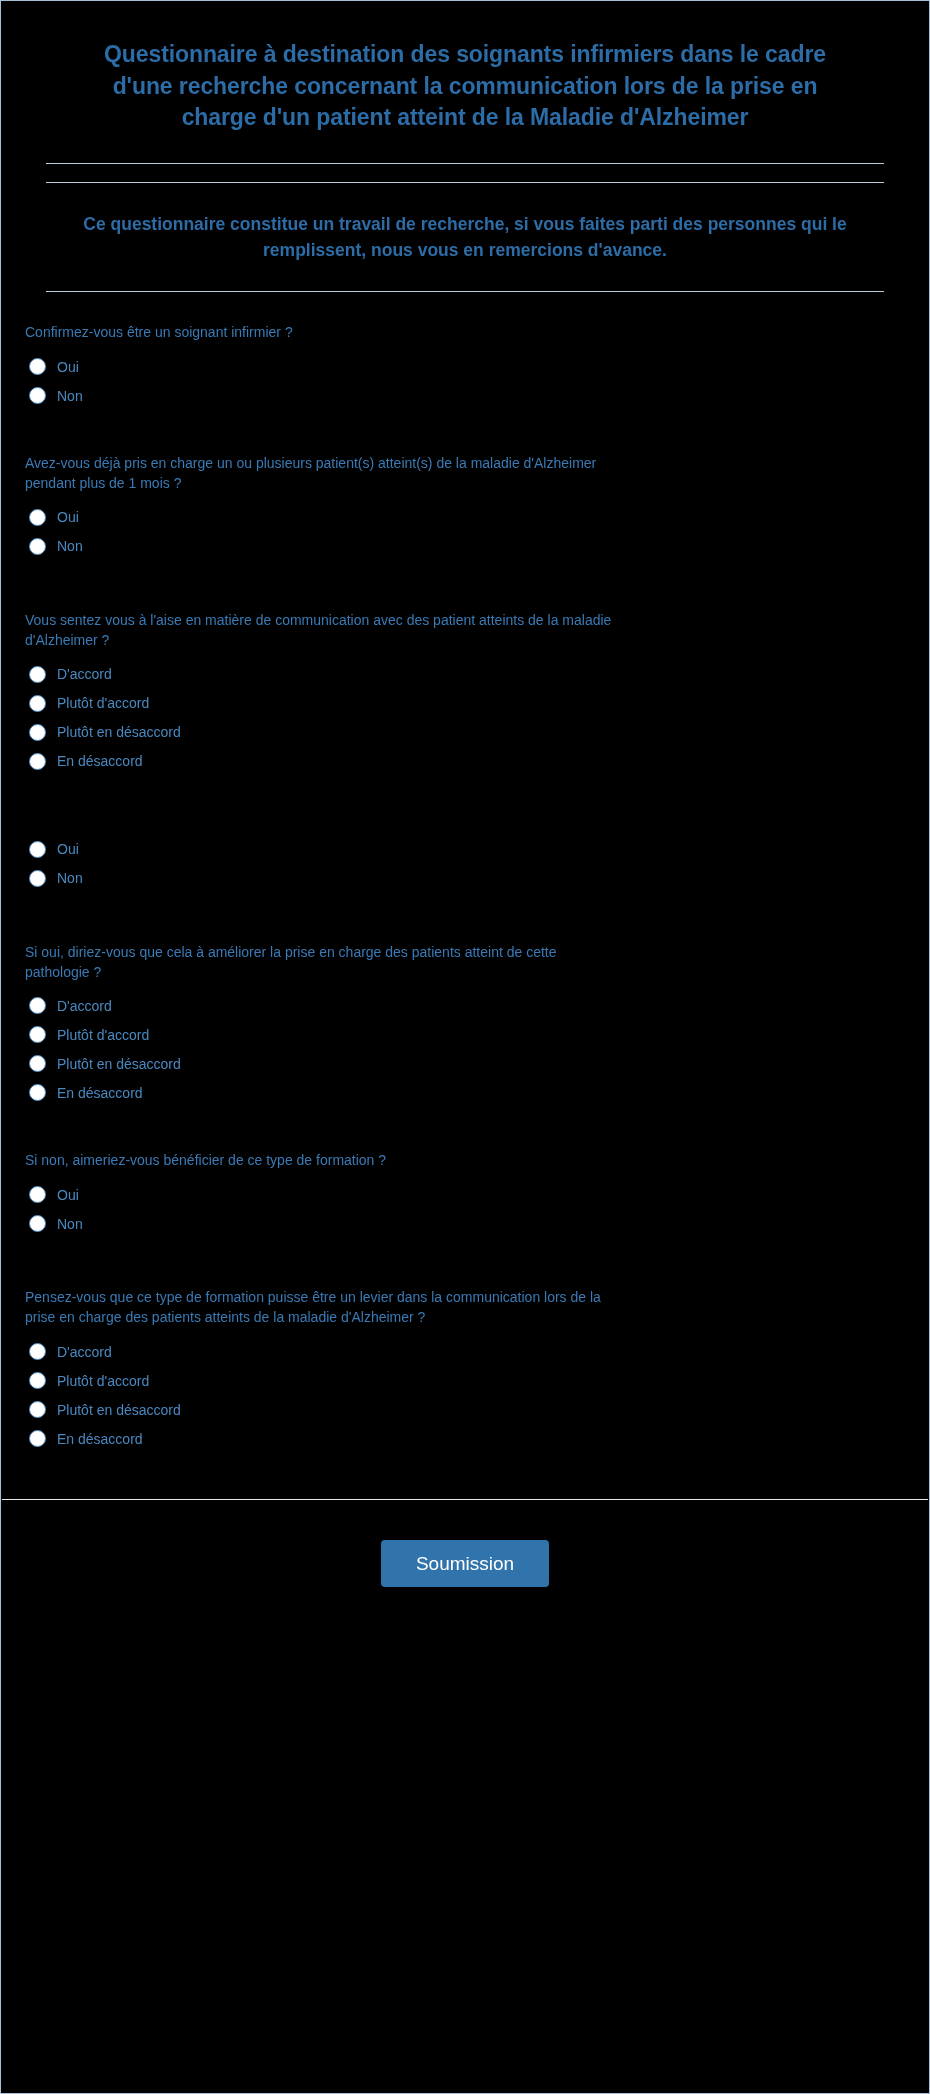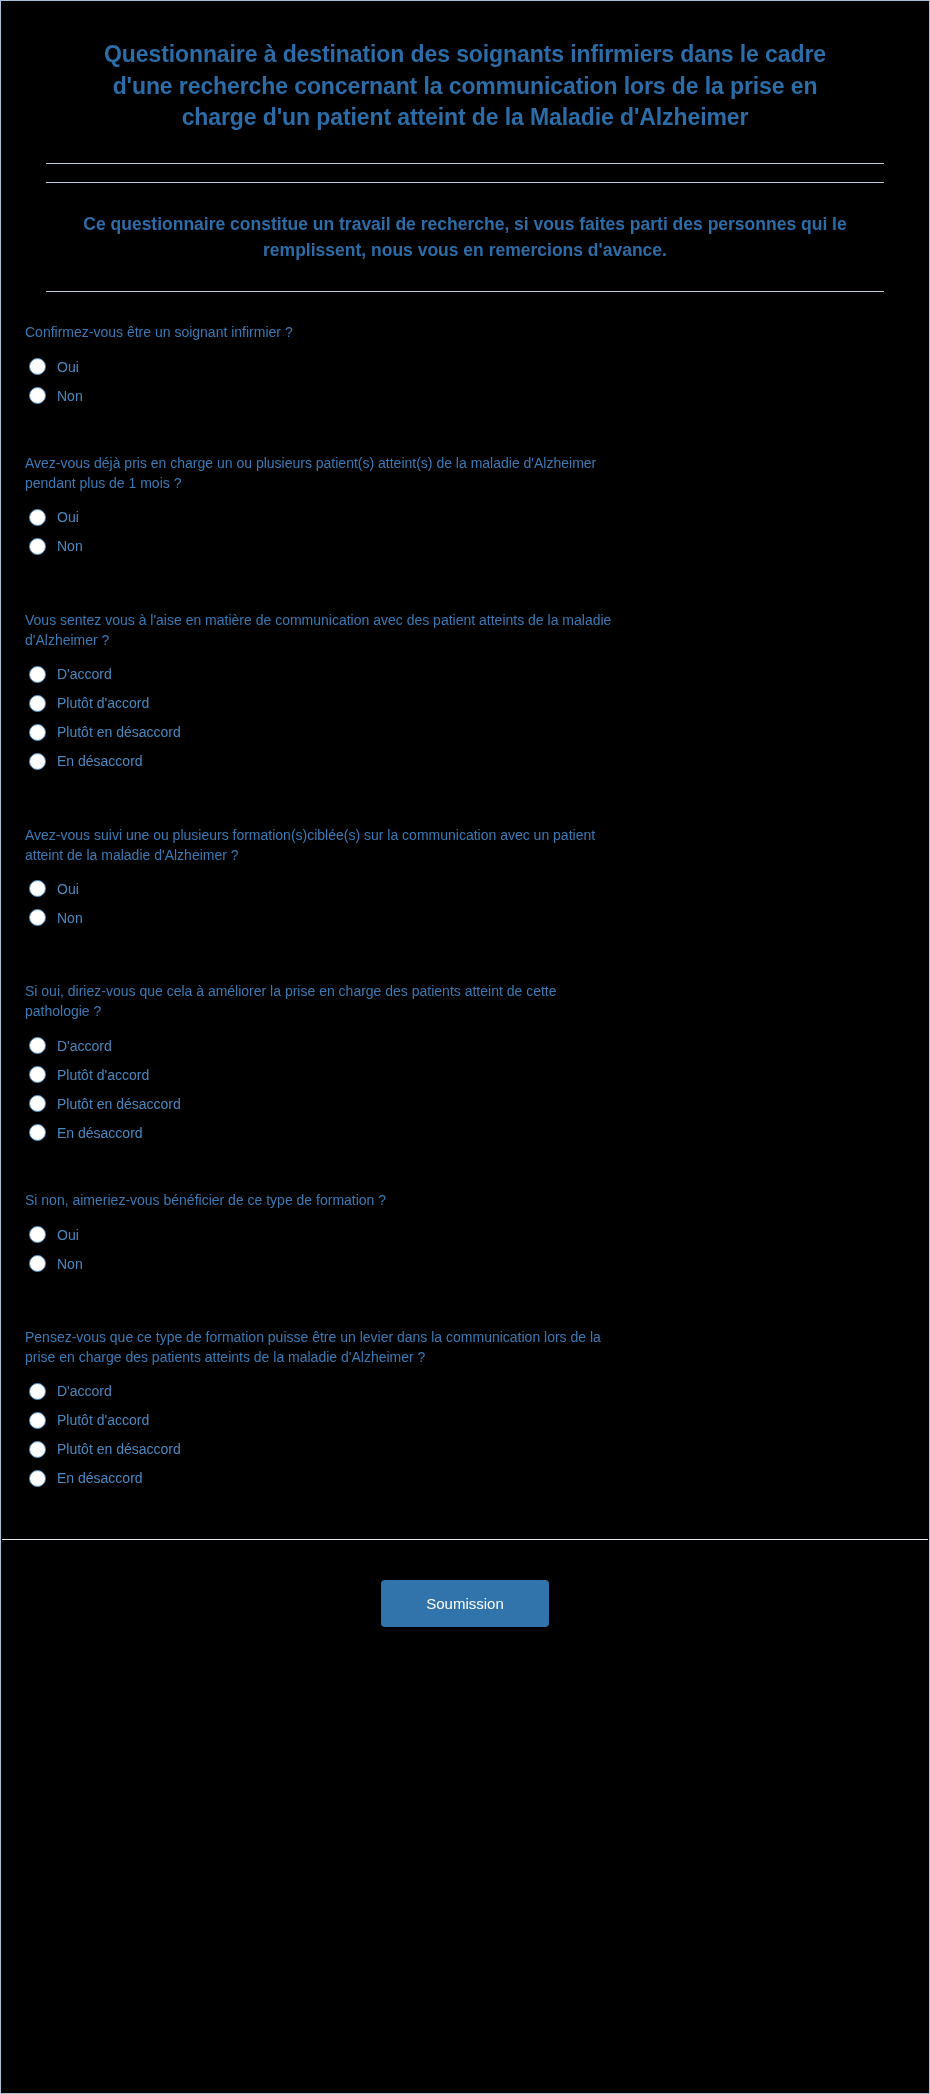--- a/index.html
+++ b/index.html
@@ -104,21 +104,21 @@
     margin: 0 1px;
   }
   .footer {
     padding: 40px 0 45px 0;
     text-align: center;
   }
   .submit-btn {
     display: inline-block;
     background: #3074ab;
     color: #ffffff;
-    font-size: 15px;
+    font-size: 19px;
     font-family: "Liberation Sans", sans-serif;
     border: none;
     border-radius: 4px;
     padding: 0 0;
     width: 168px;
     height: 47px;
     line-height: 47px;
     cursor: pointer;
     text-align: center;
   }
@@ -196,21 +196,20 @@
             <span class="option-label">Plutôt en désaccord</span>
           </div>
           <div class="option">
             <span class="radio"></span>
             <span class="option-label">En désaccord</span>
           </div>
         </div>
       </div>
       <div class="q-gap-md"></div>
       <div class="question">
-        <div class="q-label">Avez-vous suivi une ou plusieurs formation(s)ciblée(s) sur la communication avec un patient atteint de la maladie d'Alzheimer ?</div>
         <div class="options">
           <div class="option">
             <span class="radio"></span>
             <span class="option-label">Oui</span>
           </div>
           <div class="option">
             <span class="radio"></span>
             <span class="option-label">Non</span>
           </div>
         </div>

